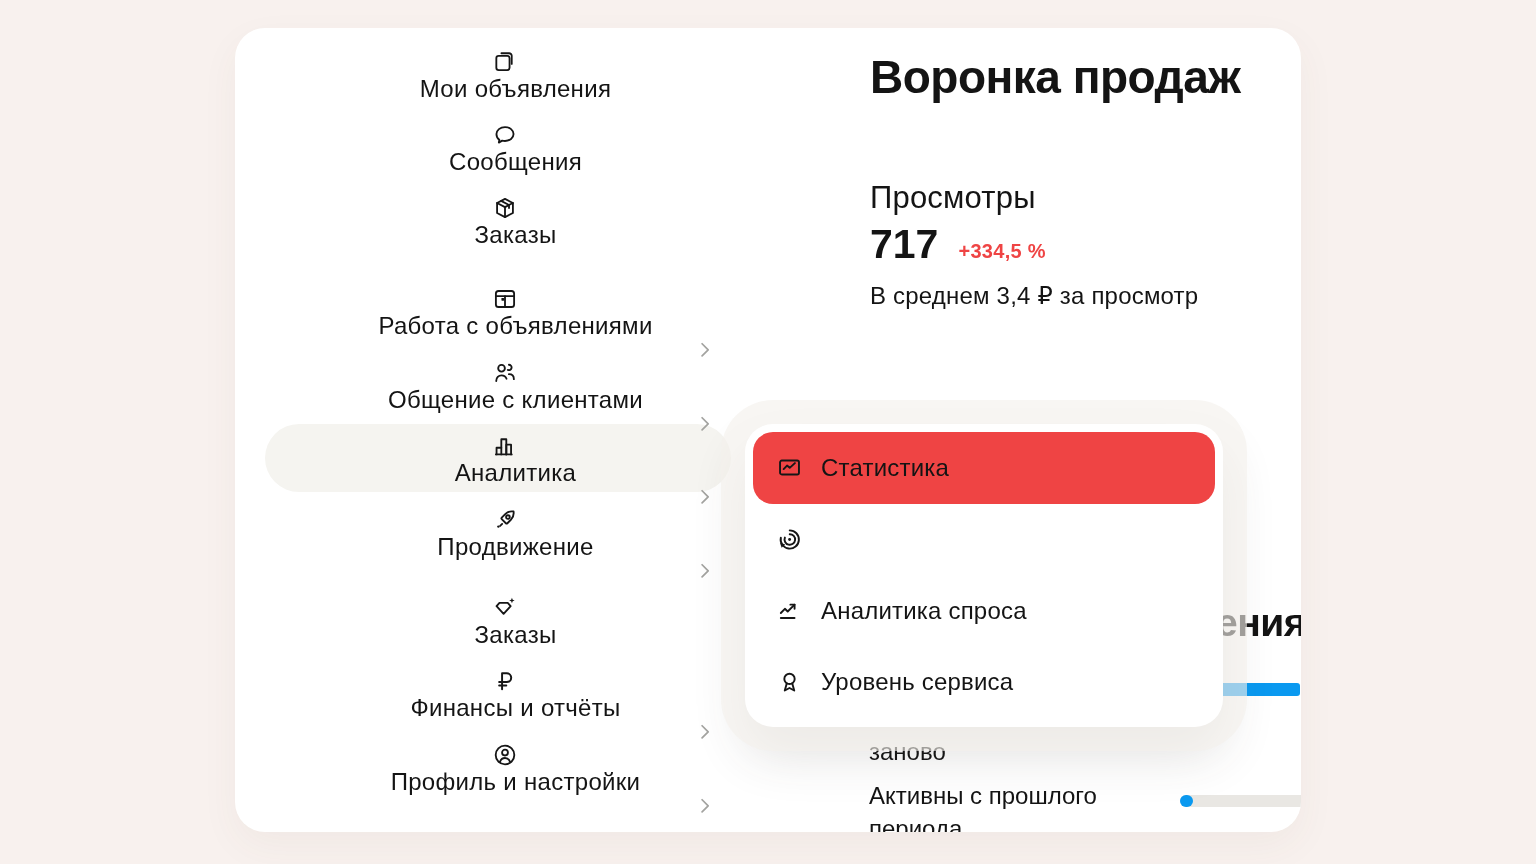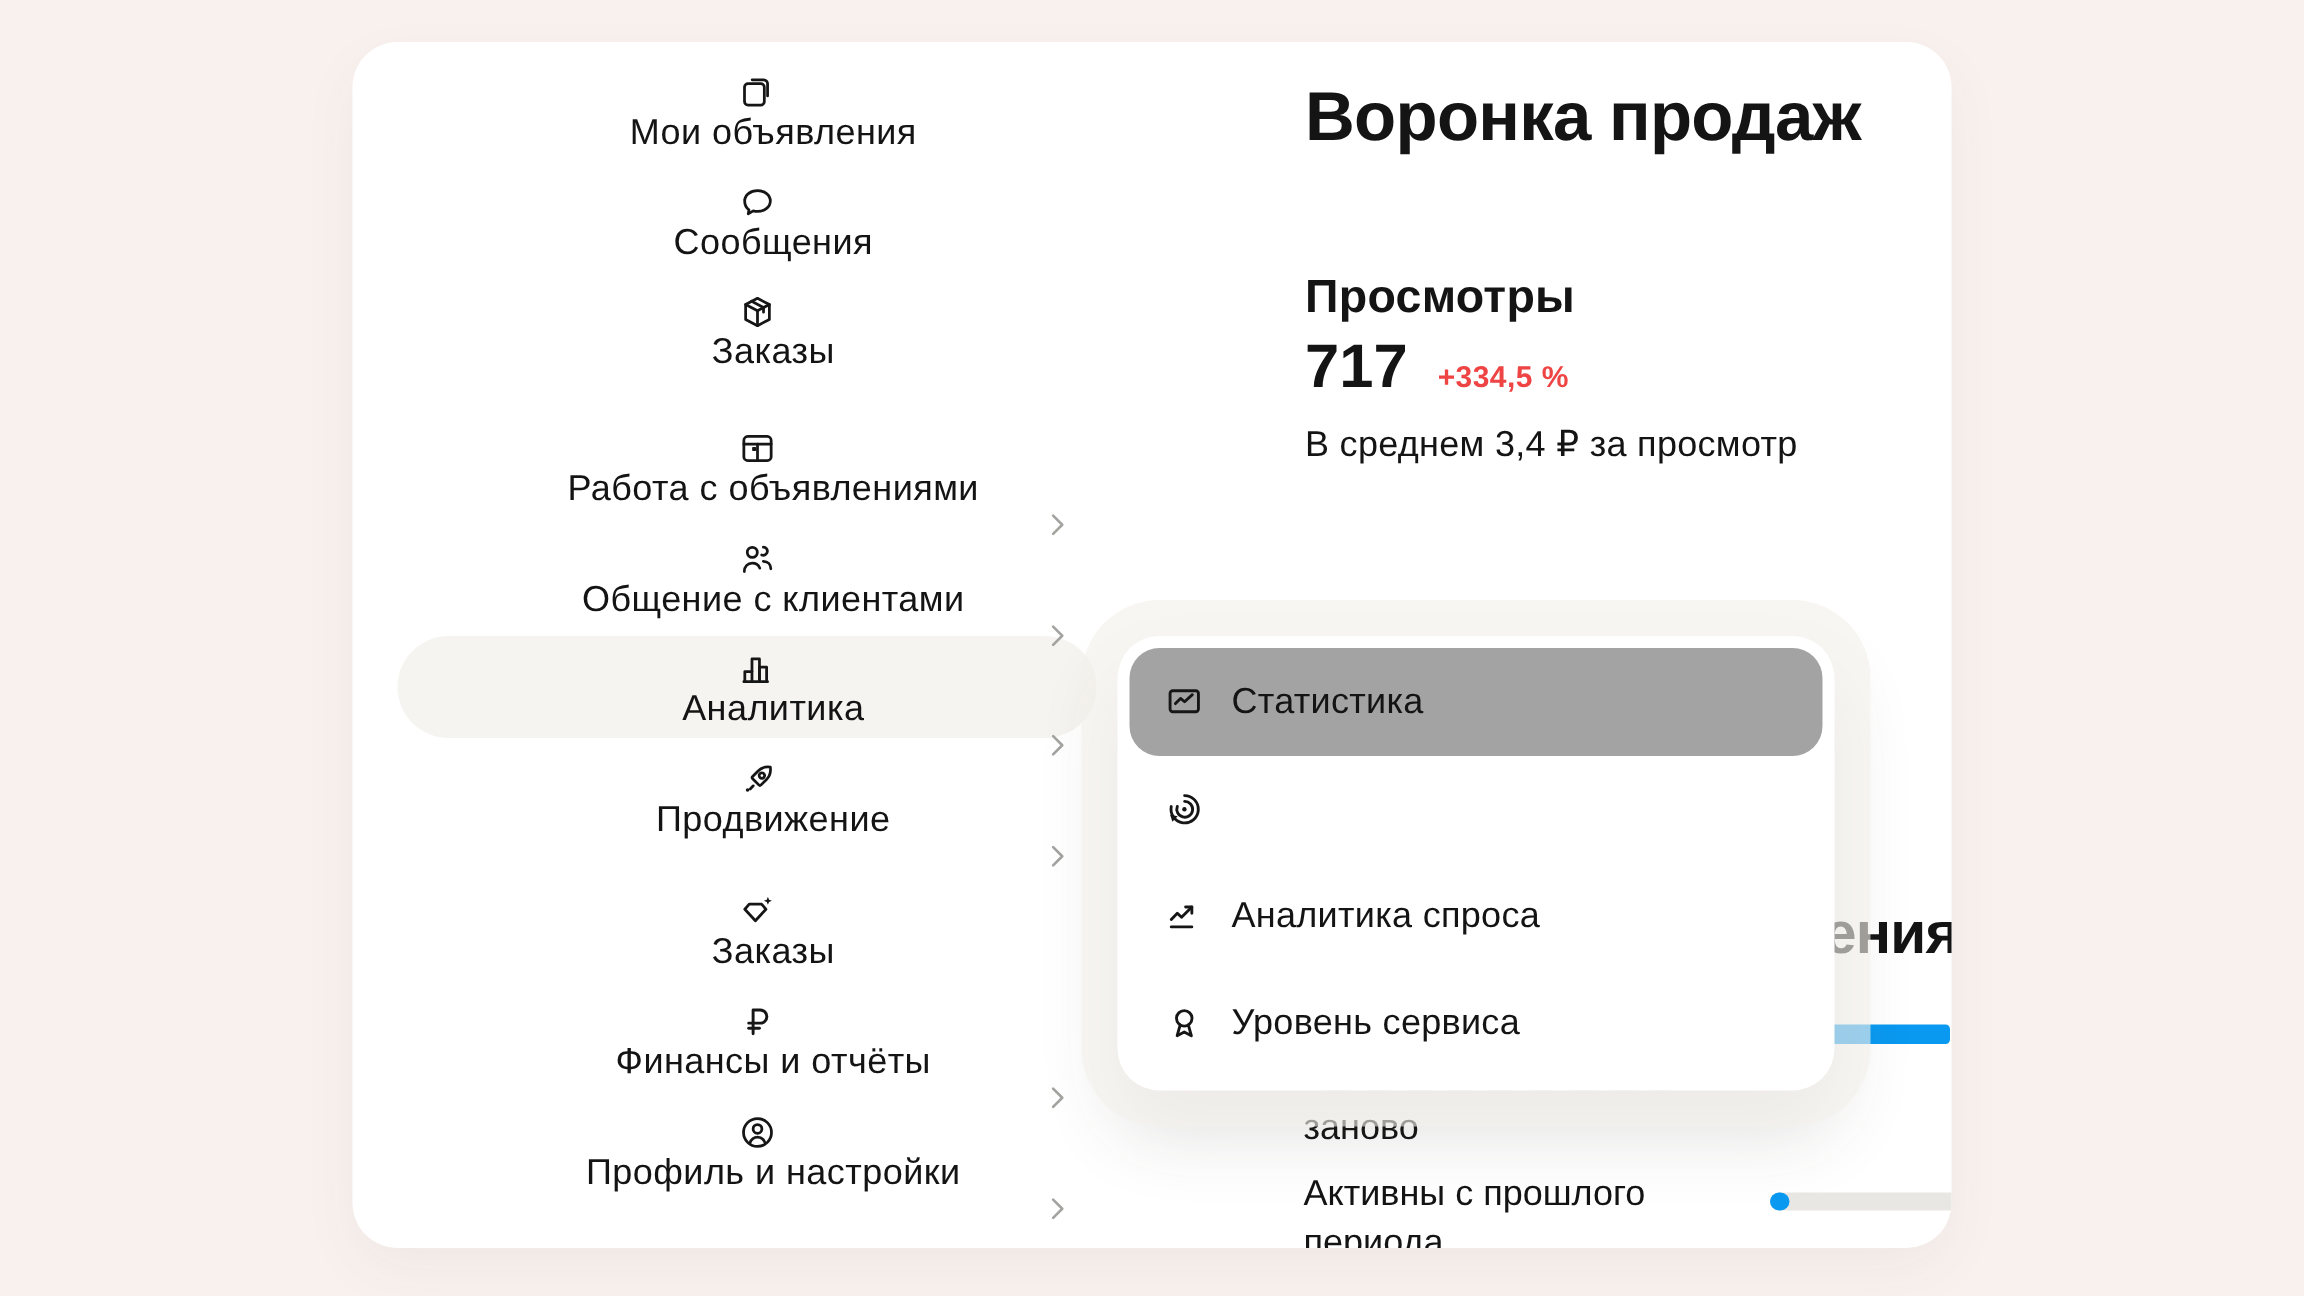--- a/index.html
+++ b/index.html
@@ -21,21 +21,21 @@
 
   
   .srow{position:absolute;left:58px;width:424px;height:48px;display:flex;align-items:center;z-index:2;cursor:pointer;flex-direction:column;}
   .srow .icn{width:26px;height:26px;flex:0 0 26px;display:flex;align-items:center;justify-content:center;}
   .srow .lbl{margin-left:21px;font-size:24px;letter-spacing:.3px;white-space:nowrap;}
   .srow .chev{margin-left:auto;width:22px;height:22px;display:flex;align-items:center;}
   .active-pill{position:absolute;left:30px;top:396px;width:466px;height:68px;background:#f5f4f0;border-radius:34px;z-index:1;}
 
   
   .main-title{position:absolute;left:635px;top:22px;font-size:46px;font-weight:700;letter-spacing:-.5px;white-space:nowrap;}
-  .metric-label{position:absolute;left:635px;top:152px;font-size:31px;font-weight:700;letter-spacing:.2px;}
+  .metric-label{position:absolute;left:635px;top:152px;font-size:31px;font-weight:400;letter-spacing:.2px;}
   .metric-row{position:absolute;left:635px;top:193px;display:flex;align-items:baseline;gap:20px;}
   .metric-value{font-size:41px;font-weight:700;}
   .metric-delta{font-size:20px;font-weight:700;color:#ef4444;letter-spacing:.3px;}
   .metric-caption{position:absolute;left:635px;top:254px;font-size:24px;letter-spacing:.2px;white-space:nowrap;}
 
   .partial-heading{position:absolute;left:981px;top:573px;font-size:39px;font-weight:700;letter-spacing:-.5px;z-index:1;}
   .bar-blue{position:absolute;left:900px;top:655px;width:165px;height:13px;background:#0a99f0;border-radius:3px;z-index:1;}
   .obscured{position:absolute;left:650px;top:694px;width:228px;height:5px;z-index:1;
     background:repeating-linear-gradient(90deg,rgba(104,104,100,.65) 0 15px,transparent 15px 27px);
     opacity:.5;filter:blur(.5px);}
@@ -45,21 +45,21 @@
   .bar-fill{width:13px;height:12px;background:#0a99f0;border-radius:6px;}
 
   
   .popup{
     position:absolute;left:510px;top:396px;width:478px;height:303px;
     background:#ffffff;border-radius:28px;box-sizing:border-box;
     padding:8px;z-index:5;display:flex;flex-direction:column;
     box-shadow:0 0 0 24px rgba(243,240,236,.62), 0 26px 52px rgba(62,56,48,.16);
   }
   .pitem{height:71.5px;display:flex;align-items:center;padding-left:22px;border-radius:20px;cursor:pointer;}
-  .pitem.active{background:#a3a3a3;}
+  .pitem.active{background:#ef4444;}
   .pitem .icn{width:28px;height:28px;display:flex;align-items:center;justify-content:center;}
   .pitem .lbl{margin-left:18px;font-size:24px;letter-spacing:.2px;white-space:nowrap;}
 
   svg{display:block;}
 </style>
 </head>
 <body>
 
 <div class="stage">
   <div class="card">

